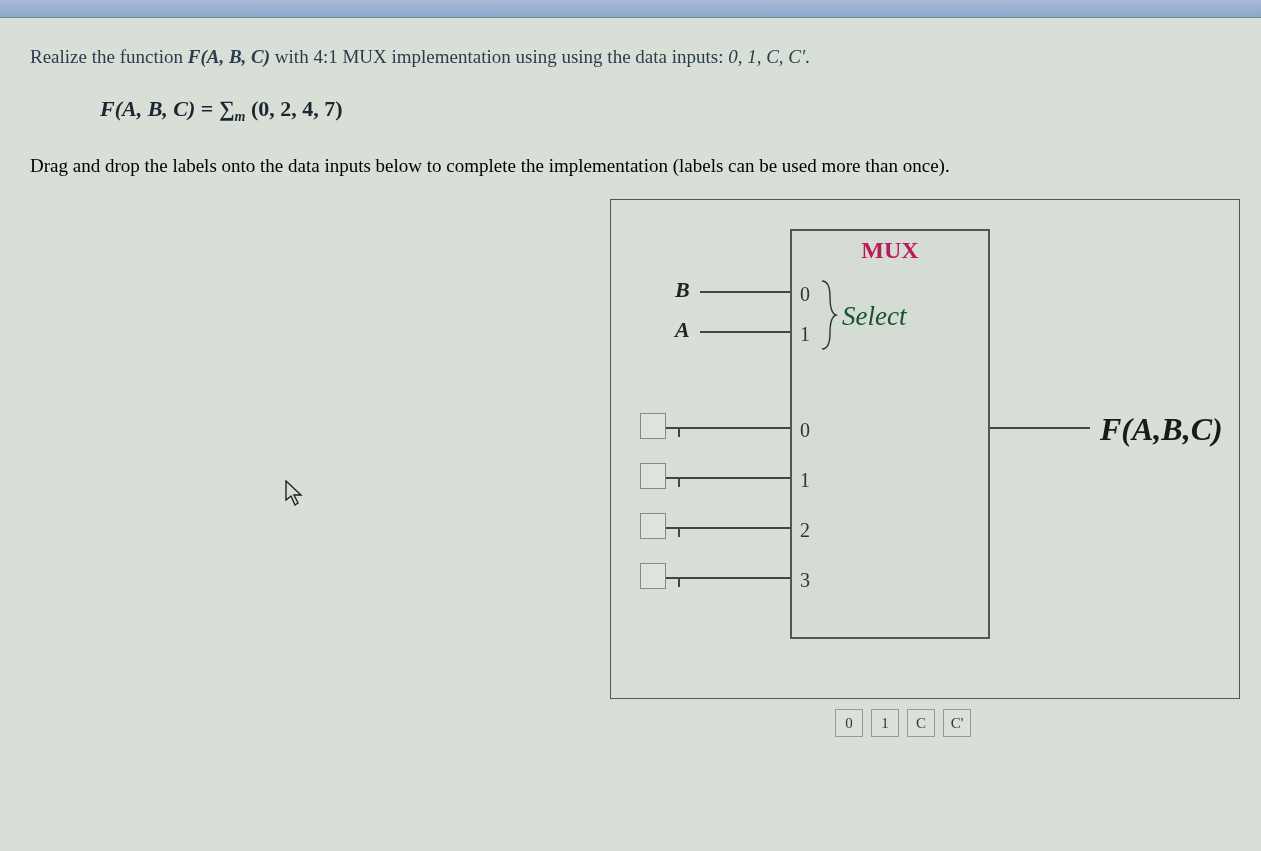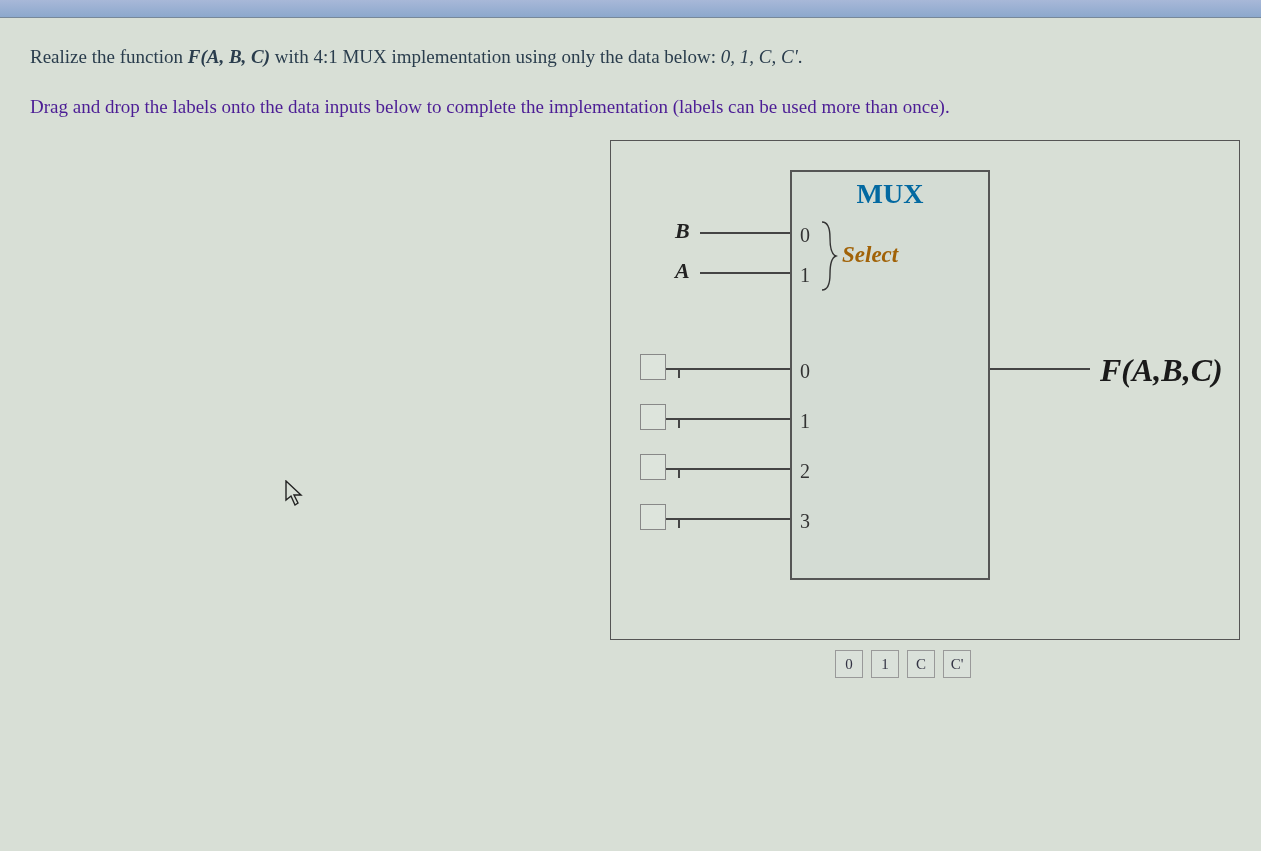--- a/index.html
+++ b/index.html
@@ -36,21 +36,21 @@
     font-size: 22px;
     font-weight: bold;
     font-style: italic;
     font-family: 'Times New Roman', serif;
     margin: 0 0 30px 70px;
     color: #1d2630;
   }
   .equation .sigma { font-style: normal; font-family: serif; }
   .line2 {
     font-size: 19px;
-    color: #4c1d95;
+    color: #000000;
     margin-bottom: 22px;
   }
   .diagram-area {
     position: relative;
     margin-left: 580px;
     margin-top: 8px;
   }
   .outer-box {
     position: absolute;
     left: 0;
@@ -67,33 +67,32 @@
     height: 410px;
     border: 2px solid #555;
     background: rgba(200,210,205,0.2);
   }
   .mux-title {
     position: absolute;
     top: 6px;
     left: 0;
     right: 0;
     text-align: center;
-    font-size: 28px;
-    font-weight: bold;
-    font-family: 'Times New Roman', serif;
-    color: #0369a1;
+    font-size: 24px;
+    font-weight: bold;
+    font-family: 'Times New Roman', serif;
+    color: #be185d;
   }
   .sel-label {
     position: absolute;
     left: 50px;
     font-style: italic;
-    font-size: 23px;
-    font-family: 'Times New Roman', serif;
-    color: #a16207;
-    font-weight: bold;
+    font-size: 27px;
+    font-family: 'Times New Roman', serif;
+    color: #14532d;
   }
   .inner-num {
     position: absolute;
     left: 8px;
     font-size: 20px;
     font-family: 'Times New Roman', serif;
     color: #333;
   }
   .curly {
     position: absolute;
@@ -168,24 +167,27 @@
 </head>
 <body>
 
 <div class="topbar"></div>
 
 <div class="content">
 
   <div class="line1">
     <span>Realize the function </span>
     <span class="fn">F(A, B, C)</span>
-    <span> with 4:1 MUX implementation using only the data below: </span>
+    <span> with 4:1 MUX implementation using using the data inputs: </span>
     <span class="bold">0, 1, C, C'</span><span>.</span>
   </div>
 
+  <div class="equation">
+    <span>F(A, B, C)</span><span style="font-style:normal"> = </span><span class="sigma">∑</span><sub style="font-size:14px">m</sub><span style="font-style:normal"> (0, 2, 4, 7)</span>
+  </div>
 
   <div class="line2">Drag and drop the labels onto the data inputs below to complete the implementation (labels can be used more than once).</div>
 
   <div class="cursor">
     <svg width="20" height="28" viewBox="0 0 20 28">
       <path d="M1 1 L1 20 L6 16 L10 25 L13 23 L9 15 L16 15 Z" fill="none" stroke="#222" stroke-width="1.4"></path>
     </svg>
   </div>
 
   <div class="diagram-area">

